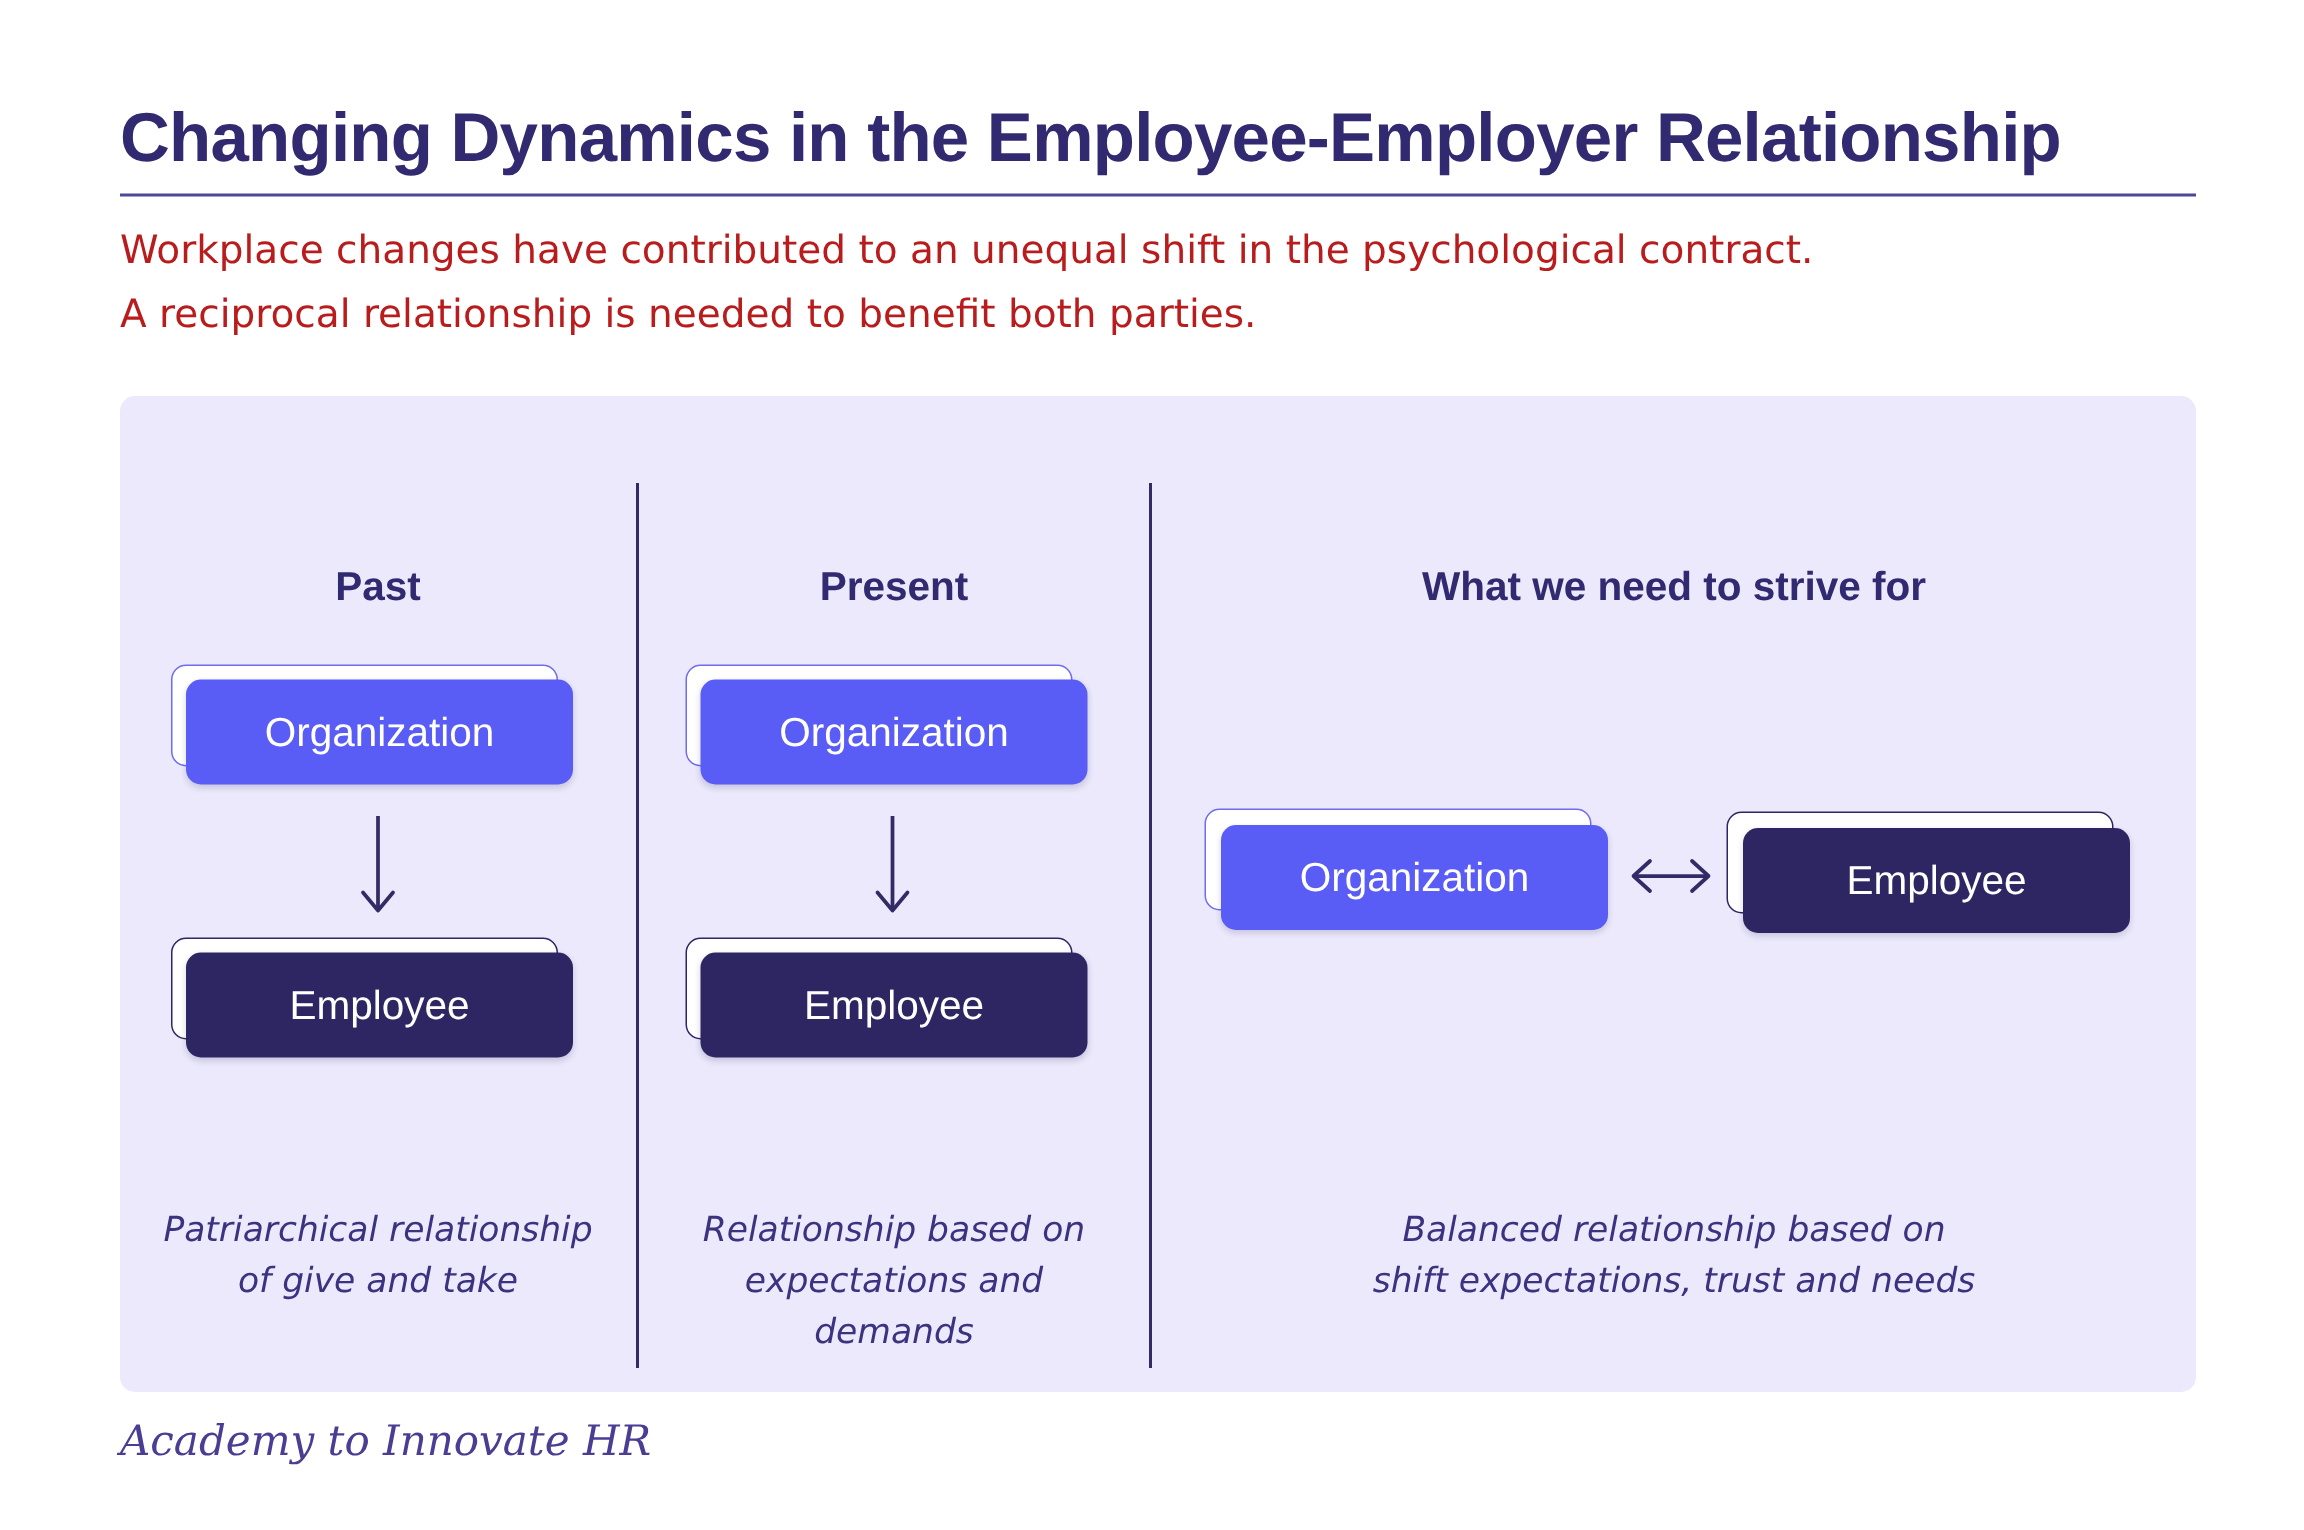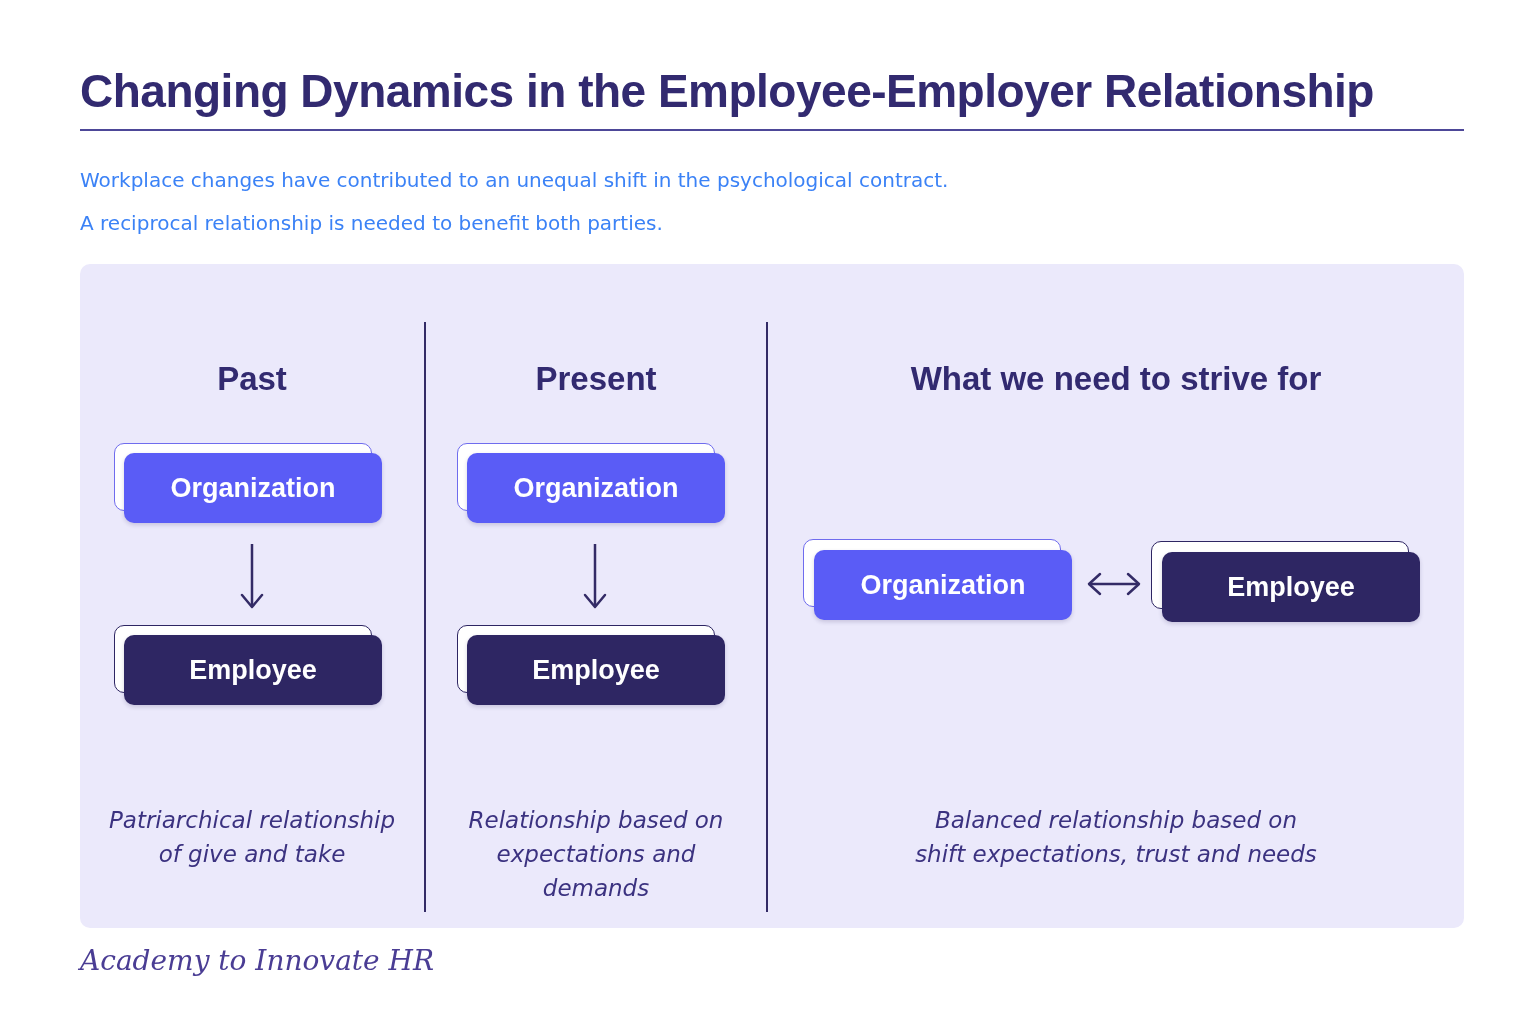--- a/index.html
+++ b/index.html
@@ -26,47 +26,46 @@
   .rule {
     position: absolute;
     left: 80px; top: 129px;
     width: 1384px; height: 2px;
     background: #4d4798;
   }
   .subtitle {
     position: absolute;
     left: 80px;
     font-family: "DejaVu Sans", sans-serif;
-    font-size: 20px;
-    color: #3b82f6;
+    font-size: 26px;
+    color: #b91c1c;
     white-space: nowrap;
-    margin-top: 16px;
   }
   .sub1 { top: 152px; }
   .sub2 { top: 195px; }
   .panel {
     position: absolute;
     left: 80px; top: 264px;
     width: 1384px; height: 664px;
     background: #ebe9fb;
     border-radius: 10px;
   }
   .divider {
     position: absolute;
     top: 322px;
     width: 2px; height: 590px;
     background: #332b66;
   }
   .d1 { left: 424px; }
   .d2 { left: 766px; }
   .col-header {
     position: absolute;
-    top: 360px;
+    top: 376px;
     font-weight: 700;
-    font-size: 33px;
+    font-size: 27px;
     color: #322a70;
     text-align: center;
   }
   .h-past    { left: 96px;  width: 312px; }
   .h-present { left: 440px; width: 312px; }
   .h-future  { left: 806px; width: 620px; }
   .ghost {
     position: absolute;
     width: 258px; height: 68px;
     background: #ffffff;
@@ -74,21 +73,21 @@
   }
   .ghost-blue { border: 1.5px solid #6f6cee; }
   .ghost-navy { border: 1.5px solid #2e2663; }
   .card {
     position: absolute;
     width: 258px; height: 70px;
     border-radius: 10px;
     display: flex;
     align-items: center;
     justify-content: center;
-    font-weight: 700;
+    font-weight: 400;
     font-size: 27px;
     color: #ffffff;
     box-shadow: 0 2px 4px rgba(40, 30, 90, 0.18);
   }
   .card-blue { background: #5a5cf6; }
   .card-navy { background: #2e2663; }
   .arrow-svg {
     position: absolute;
     color: #332b66;
   }

